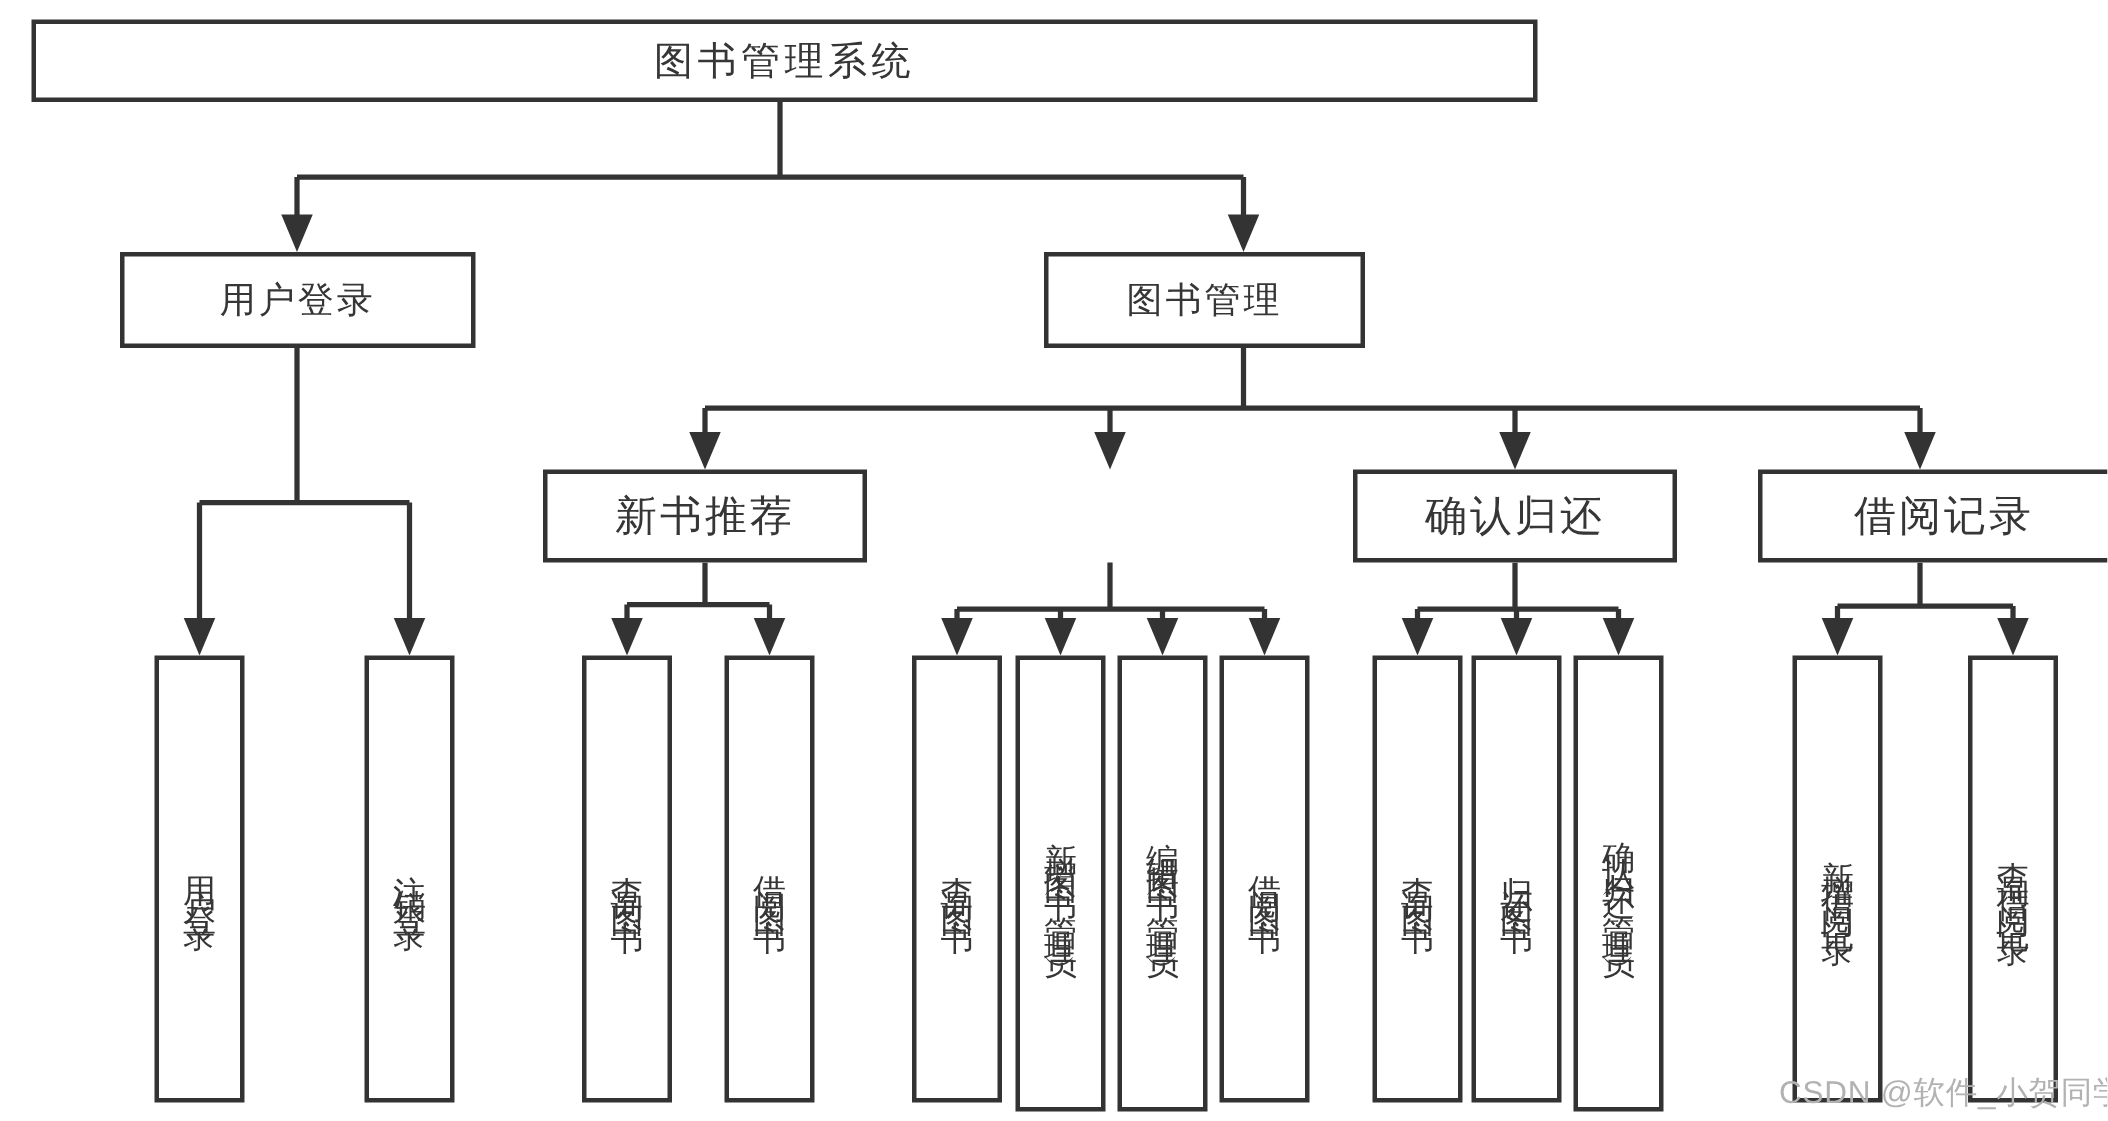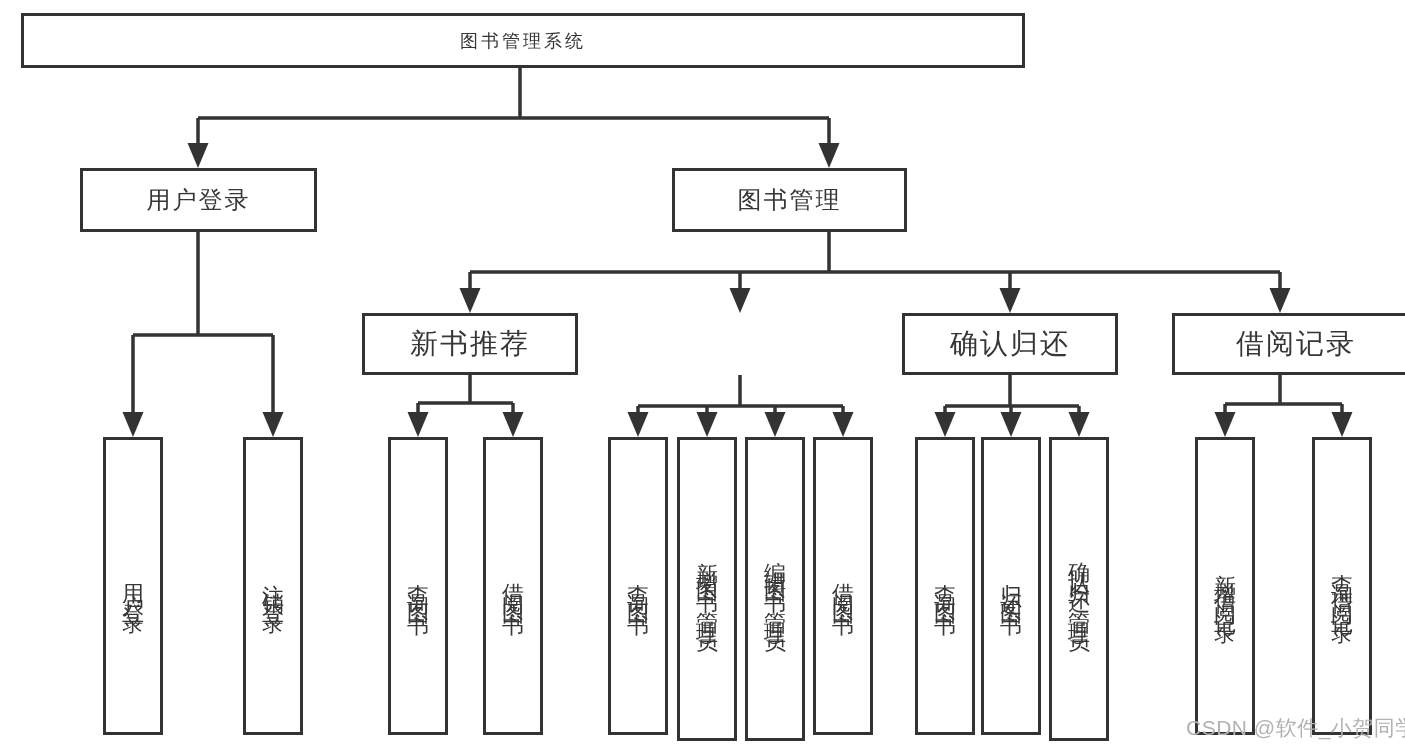--- a/index.html
+++ b/index.html
@@ -13,21 +13,21 @@
   #wires { position:absolute; left:0; top:0; width:1405px; height:747px; }
   .wire { stroke:var(--line,#333); stroke-width:3.5; fill:none; }
   .ahead { fill:var(--line,#333); stroke:none; }
   .node {
     position:absolute; box-sizing:border-box;
     border:3px solid var(--line,#333);
     background:#ffffff; color:var(--text,#363636);
     display:flex; align-items:center; justify-content:center;
     text-align:center;
   }
-  .node.title   { font-size:18px; letter-spacing:3px; }
+  .node.title   { font-size:26px; letter-spacing:3px; }
   .node.branch  { font-size:24px; letter-spacing:2px; }
   .node.section { font-size:28px; letter-spacing:2px; }
   .node.leaf {
     writing-mode:vertical-rl; text-orientation:mixed;
     font-size:22px; letter-spacing:10px; line-height:1;
   }
   #watermark {
     position:absolute; left:1186px; top:714px;
     font-size:21px; letter-spacing:0.5px;
     color:var(--wm,#b2b2b2); white-space:nowrap; z-index:5;
@@ -76,21 +76,21 @@
       <use href="#ah" transform="translate(1011,437)"></use>
       <use href="#ah" transform="translate(1079,437)"></use>
       <use href="#ah" transform="translate(1225,437)"></use>
       <use href="#ah" transform="translate(1342,437)"></use>
     </g>
   </svg>
 
   <div class="node title" style="left:21px; top:13px; width:1004px; height:55px;">图书管理系统</div>
 
   <div class="node branch" style="left:80px; top:168px; width:237px; height:64px;">用户登录</div>
-  <div class="node branch" style="left:672px; top:168px; width:235px; height:64px;">图书管理</div>
+  <div class="node branch" style="left:696px; top:168px; width:214px; height:64px;">图书管理</div>
 
   <div class="node section" style="left:362px; top:313px; width:216px; height:62px;">新书推荐</div>
   <div class="node section" style="left:902px; top:313px; width:216px; height:62px;">确认归还</div>
   <div class="node section" style="left:1172px; top:313px; width:248px; height:62px;">借阅记录</div>
 
   <div class="node leaf" style="left:103px; top:437px; width:60px; height:298px;">用户登录</div>
   <div class="node leaf" style="left:243px; top:437px; width:60px; height:298px;">注销登录</div>
 
   <div class="node leaf" style="left:388px; top:437px; width:60px; height:298px;">查询图书</div>
   <div class="node leaf" style="left:483px; top:437px; width:60px; height:298px;">借阅图书</div>

